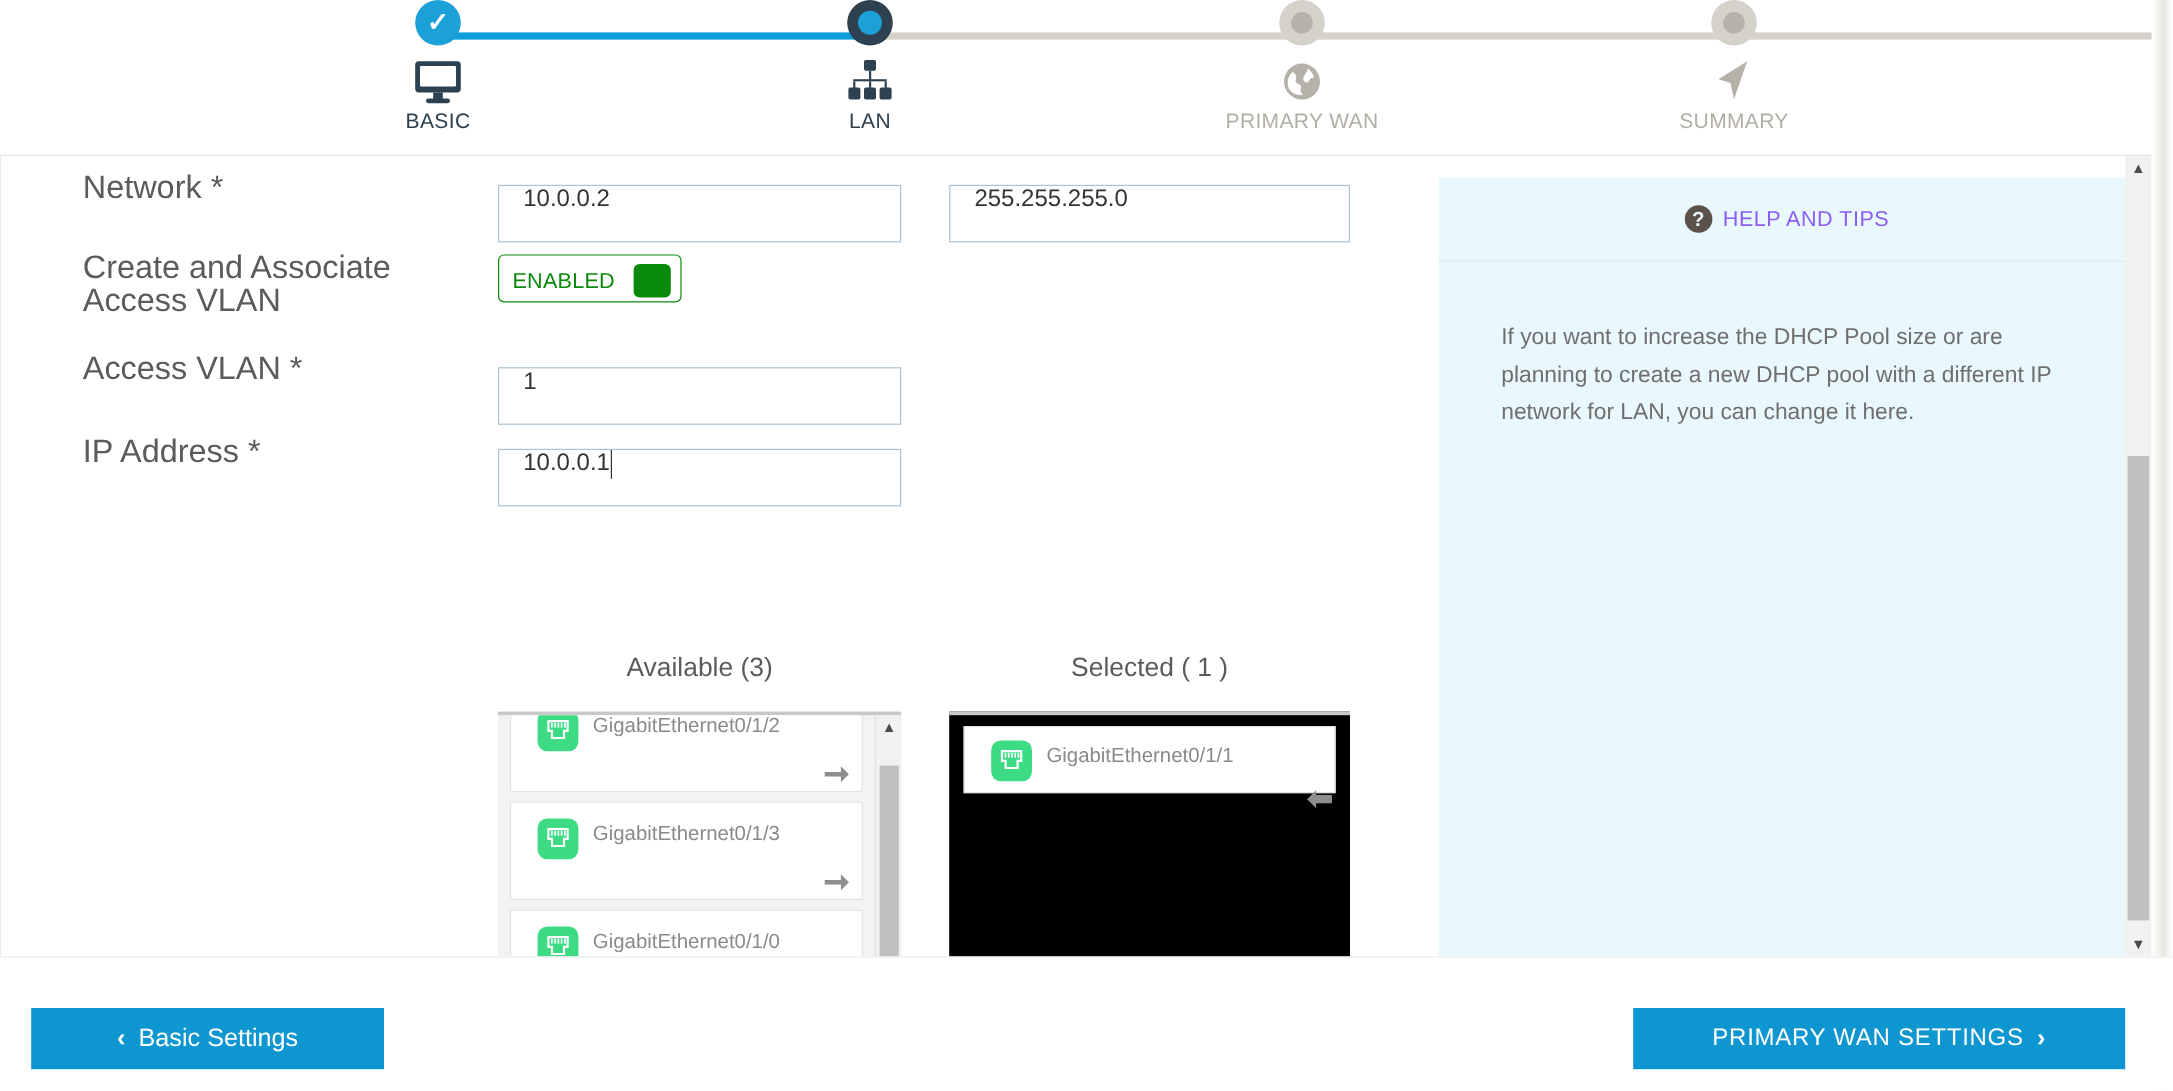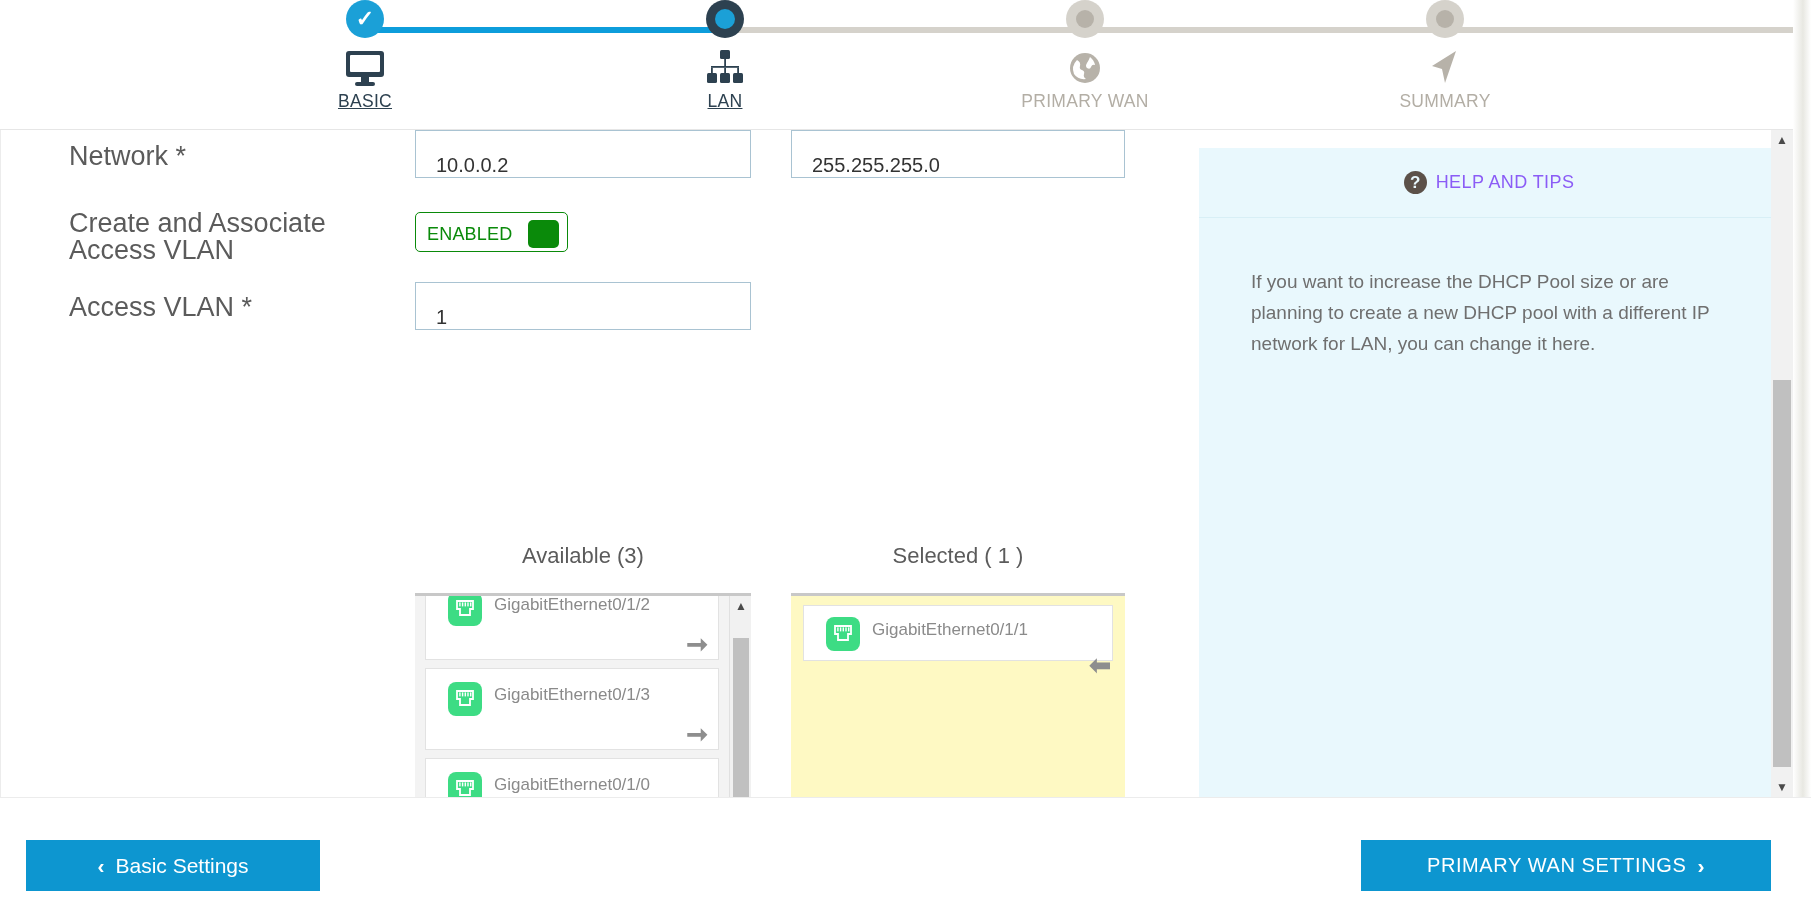--- a/index.html
+++ b/index.html
@@ -61,21 +61,21 @@
 
   .step-icon {
     height: 46px; margin-top: 7px;
     display: flex; align-items: center; justify-content: center;
   }
   .step-label {
     font-size: 17.5px;
     letter-spacing: .3px;
     margin-top: 0px;
   }
-  .step-label.active { color: #2d4150; text-decoration: underline; }
+  .step-label.active { color: #2d4150; }
   .step-label.muted  { color: #b3aea5; }
 
   
   .content {
     position: absolute;
     left: 0; top: 130px;
     width: 1811px; height: 667px;
     background: #ffffff;
     border-left: 1px solid #ececec;
   }
@@ -93,24 +93,25 @@
     width: 330px;
     font-size: 27px;
     color: #5b5b5b;
     line-height: 27px;
   }
   .field {
     position: absolute;
     height: 48px;
     border: 1px solid #a9c3d2;
     background: #ffffff;
-    display: flex; align-items: flex-end;
+    display: flex; align-items: flex-start;
     padding: 0 20px;
     font-size: 20px;
     color: #333333;
+    margin-top: 24px;
   }
   .caret {
     display: inline-block;
     width: 1px; height: 24px;
     background: #333;
     margin-left: 1px;
   }
 
   .toggle {
     position: absolute;
@@ -132,21 +133,21 @@
   .list-title {
     position: absolute;
     font-size: 22px; color: #5b5b5b;
     text-align: center;
   }
   .list-box {
     position: absolute;
     background: #f3f3f3;
     border-top: 3px solid #c8c8c8;
   }
-  .list-box.selected { background: #fef9c3; }
+  .list-box.selected { background: #000000; }
 
   .list-scroll {
     position: absolute;
     left: 0; top: 0; bottom: 0;
     overflow: hidden;
   }
   .item {
     position: relative;
     background: #ffffff;
     border: 1px solid #e2e2e2;
@@ -368,20 +369,27 @@
         </div>
       </div>
 
       <div class="row" style="top:152px; height:68px;">
         <div class="row-label" style="top:12px;">Access VLAN *</div>
         <div class="field" style="left:414px; top:0px; width:336px;">
           <span>1</span>
         </div>
       </div>
 
+      <div class="row" style="top:220px; height:72px;">
+        <div class="row-label" style="top:13px;">IP Address *</div>
+        <div class="field" style="left:414px; top:0px; width:336px;">
+          <span>10.0.0.1</span>
+            <span class="caret"></span>
+        </div>
+      </div>
 
       <div class="list-title" style="left:414px; top:413px; width:336px;">Available (3)</div>
       <div class="list-title" style="left:790px; top:413px; width:334px;">Selected ( 1 )</div>
 
       <div class="list-box" style="left:414px; top:463px; width:336px; height:307px;">
         <div class="list-scroll" style="width:310px; padding:6px 6px 0 10px;">
           <div class="item" style="margin-top:-24px;">
             <div class="item-inner">
               <span class="rj45">
                 <svg width="22" height="20" viewBox="0 0 22 20">

